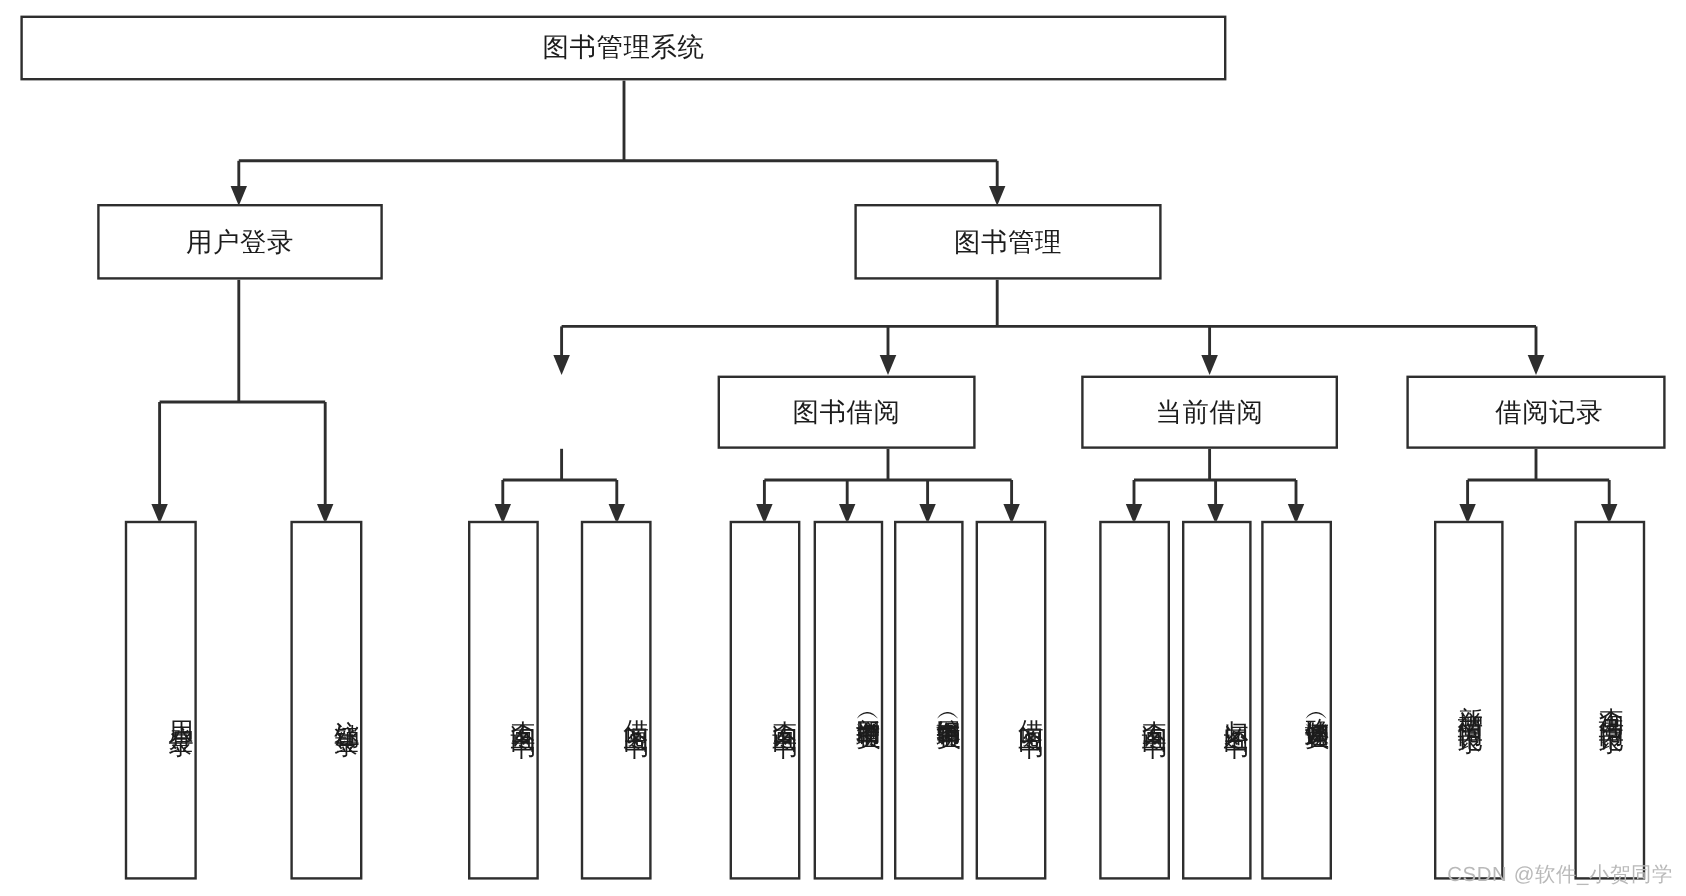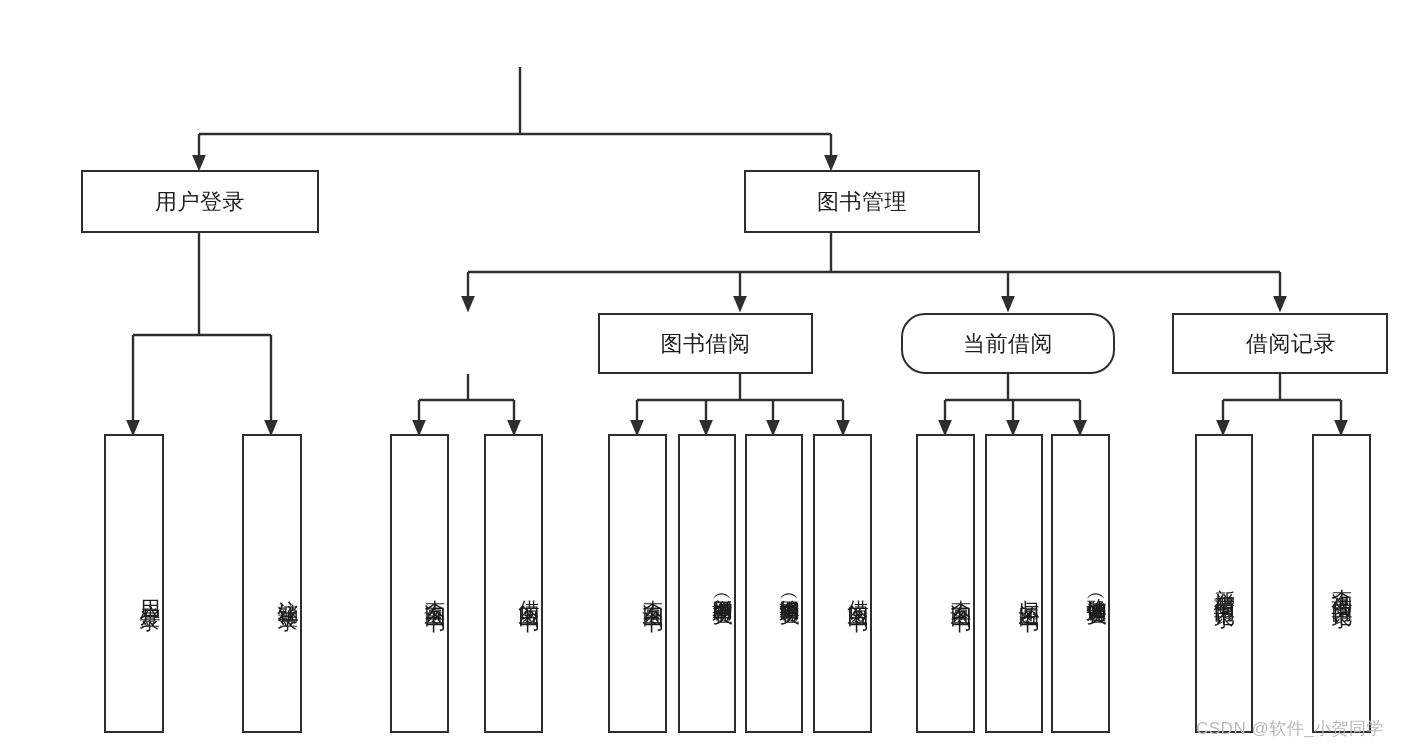--- a/index.html
+++ b/index.html
@@ -61,20 +61,21 @@
   .node.v.vcenter {
     align-items: center;
     padding-top: 0;
   }
   .watermark {
     position: absolute;
     font-size: 17px;
     color: #b9b9b9;
     white-space: nowrap;
     letter-spacing: 0.5px;
+    padding-left: 10px;
   }
 </style>
 </head>
 <body>
 
 <div id="canvas">
 
   <svg class="edges" viewBox="0 0 1405 747" xmlns="http://www.w3.org/2000/svg">
     <defs>
       <marker id="arrow" viewBox="0 0 12 12" refX="6" refY="6" markerWidth="7" markerHeight="7" orient="auto-start-reverse">
@@ -118,29 +119,30 @@
       <path d="M 1013 400 L 1013 428" marker-end="url(#arrow)"></path>
       <path d="M 1080 400 L 1080 428" marker-end="url(#arrow)"></path>
 
       <path d="M 1280 374 L 1280 400"></path>
       <path d="M 1223 400 L 1341 400"></path>
       <path d="M 1223 400 L 1223 428" marker-end="url(#arrow)"></path>
       <path d="M 1341 400 L 1341 428" marker-end="url(#arrow)"></path>
     </g>
   </svg>
 
+  <div class="node h" style="left:17px; top:13px; width:1005px; height:54px;">图书管理系统</div>
 
   <div class="node h" style="left:81px; top:170px; width:238px; height:63px;">用户登录</div>
 
-  <div class="node h" style="left:712px; top:170px; width:236px; height:63px;margin-left:32px;">图书管理</div>
+  <div class="node h" style="left:712px; top:170px; width:256px; height:63px;">图书管理</div>
 
 
   <div class="node h" style="left:598px; top:313px; width:215px; height:61px;">图书借阅</div>
 
-  <div class="node h" style="left:901px; top:313px; width:214px; height:61px;border-radius:24px;">当前借阅</div>
+  <div class="node h" style="left:901px; top:313px; width:214px; height:61px;">当前借阅</div>
 
   <div class="node h" style="left:1172px; top:313px; width:216px; height:61px;padding-left:22px;">借阅记录</div>
 
   <div class="node v" style="left:104px; top:434px; width:60px; height:299px;">用户登录</div>
 
   <div class="node v" style="left:242px; top:434px; width:60px; height:299px;">注销登录</div>
 
   <div class="node v" style="left:390px; top:434px; width:59px; height:299px;">查询图书</div>
 
   <div class="node v" style="left:484px; top:434px; width:59px; height:299px;">借阅图书</div>

